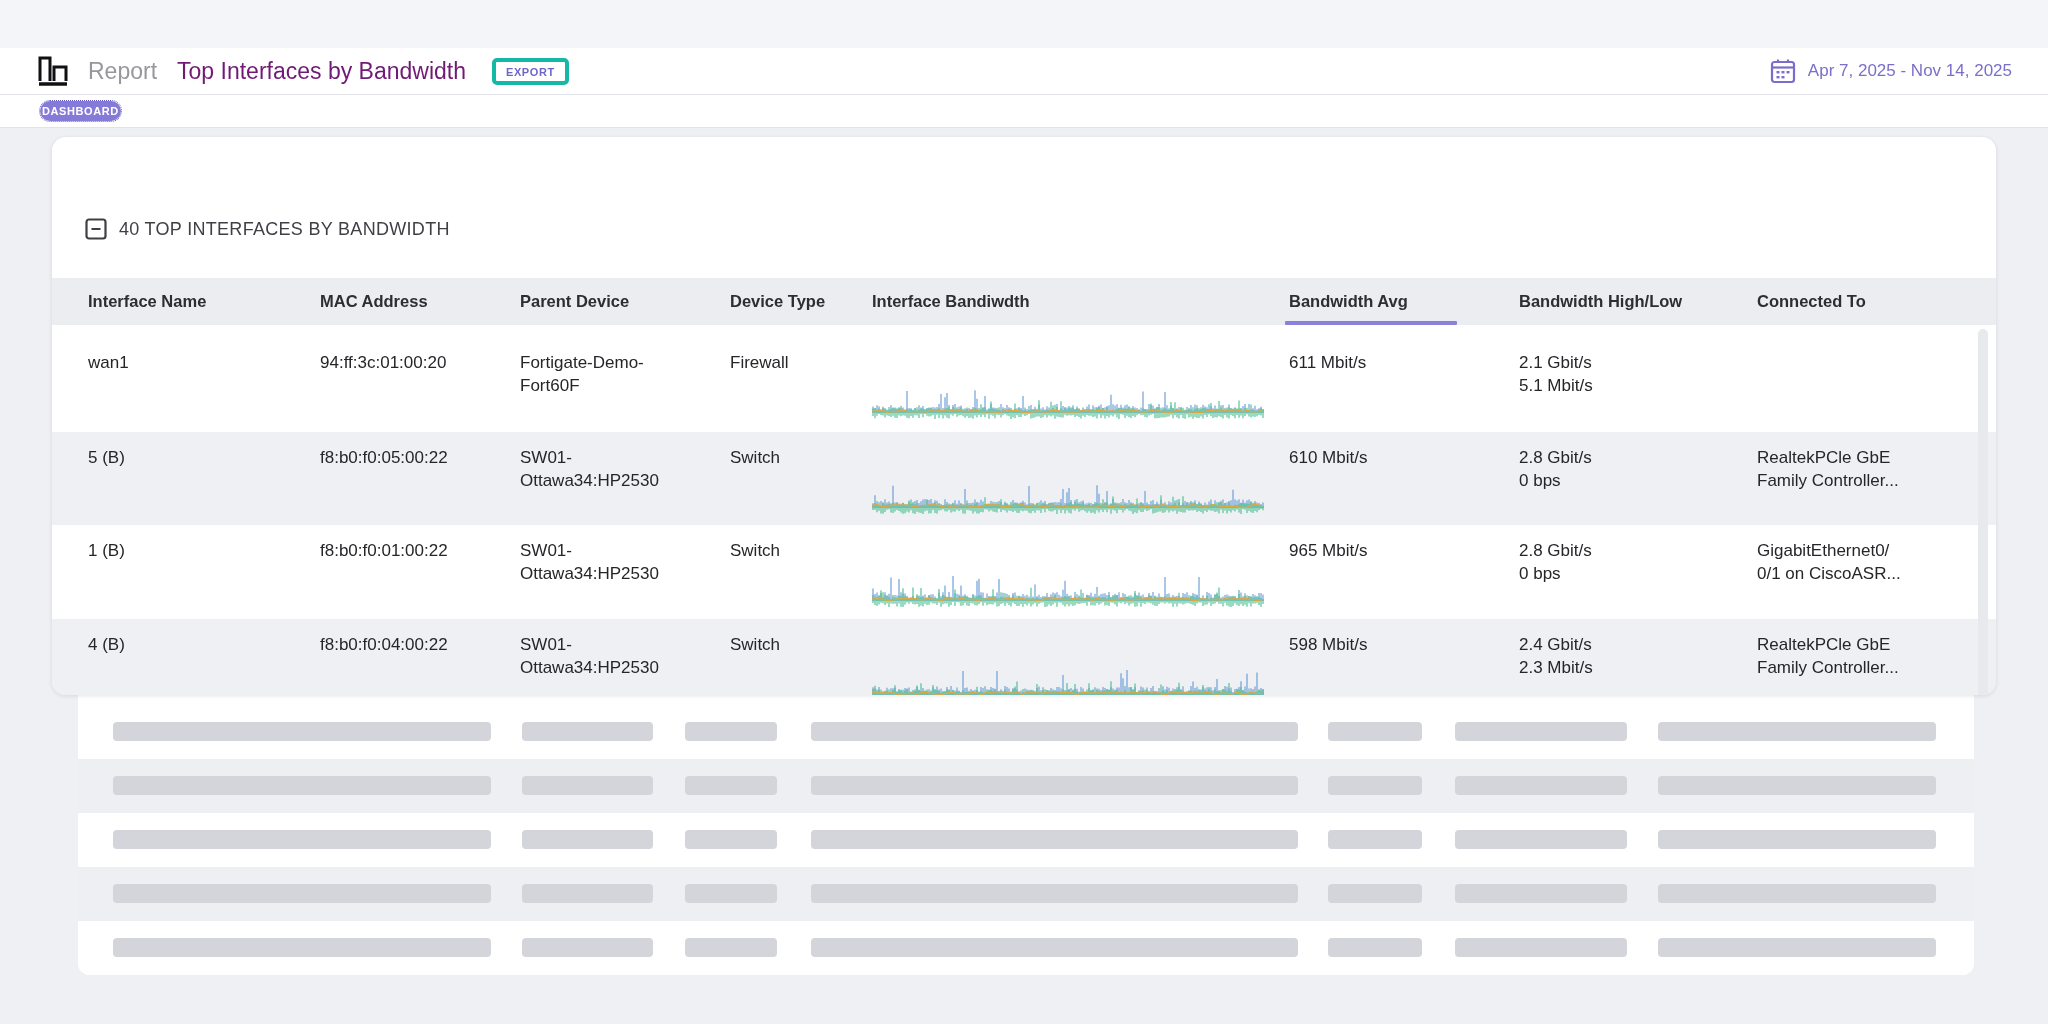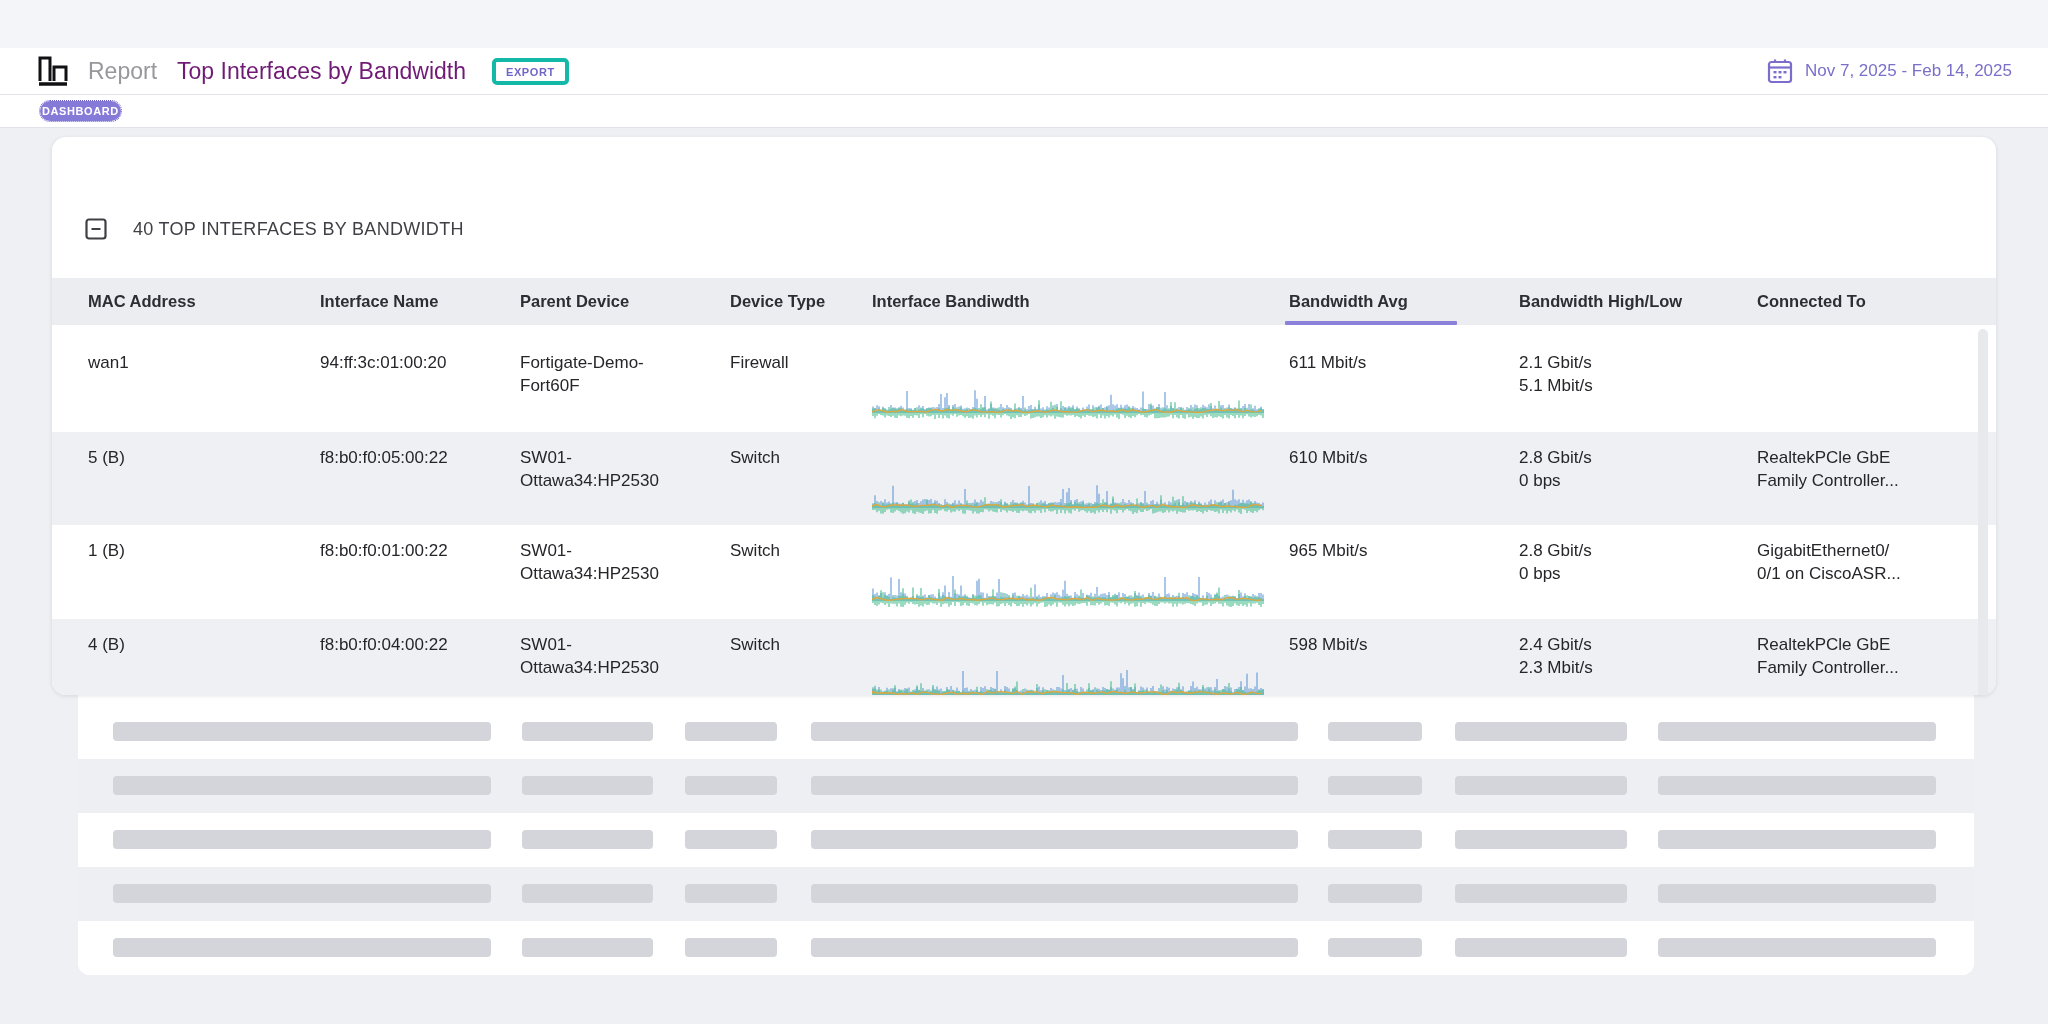--- a/index.html
+++ b/index.html
@@ -40,21 +40,21 @@
     padding:4px 2px; border-radius:12px; outline:1px dotted #6a5ec0; outline-offset:0px;
   }
   
   .card {
     position:absolute; left:52px; top:137px; width:1944px; height:558px;
     background:#ffffff; border-radius:14px; overflow:hidden; z-index:2;
     box-shadow:0 1px 4px rgba(30,30,60,0.12);
   }
   .card-title-row { position:absolute; left:33px; top:81px; display:flex; align-items:center; }
   .collapse-icon { width:22px; height:22px; cursor:pointer; }
-  .panel-title { margin-left:26px; font-size:18px; font-weight:500; letter-spacing:0.3px; color:#3f3f46; }
+  .panel-title { margin-left:12px; font-size:18px; font-weight:500; letter-spacing:0.3px; color:#3f3f46; }
   .grid-row {
     display:grid;
     grid-template-columns:232px 200px 210px 142px 417px 230px 238px 1fr;
     padding-left:36px;
   }
   .thead {
     position:absolute; left:0; top:141px; width:100%; height:47px;
     background:#ebedf1;
   }
   .th {
@@ -108,21 +108,21 @@
     <svg class="cal-icon" viewBox="0 0 26 26" fill="none">
       <rect x="2" y="4" width="22" height="20" rx="2.5" stroke="#7a6dcc" stroke-width="2.2"></rect>
       <path d="M2 9.5 H24" stroke="#7a6dcc" stroke-width="2.2"></path>
       <path d="M8 1.5 V5 M18 1.5 V5" stroke="#7a6dcc" stroke-width="2.2"></path>
       <rect x="6.5" y="13" width="3" height="2.4" fill="#7a6dcc"></rect>
       <rect x="11.5" y="13" width="3" height="2.4" fill="#7a6dcc"></rect>
       <rect x="16.5" y="13" width="3" height="2.4" fill="#7a6dcc"></rect>
       <rect x="6.5" y="18" width="3" height="2.4" fill="#7a6dcc"></rect>
       <rect x="11.5" y="18" width="3" height="2.4" fill="#7a6dcc"></rect>
     </svg>
-    <span class="date-text">Nov 7, 2025 - Feb 14, 2025</span>
+    <span class="date-text">Apr 7, 2025 - Nov 14, 2025</span>
   </div>
 </div>
 
 <div class="sub-header">
   <span class="dash-badge">DASHBOARD</span>
 </div>
 
 <div class="skeleton-panel" id="skeleton">
     <div class="sk-row">
       <div class="sk-bar" style="left: 35px; width: 378px;"></div>
@@ -173,22 +173,22 @@
 
 <div class="card">
   <div class="card-title-row">
     <svg class="collapse-icon" viewBox="0 0 22 22" fill="none">
       <rect x="1.5" y="1.5" width="19" height="19" rx="2.5" stroke="#3e3e45" stroke-width="2.2"></rect>
       <path d="M6.5 11 H15.5" stroke="#3e3e45" stroke-width="2.2"></path>
     </svg>
     <span class="panel-title">40 TOP INTERFACES BY BANDWIDTH</span>
   </div>
   <div class="thead grid-row" id="thead">
+      <div class="th"><span>Interface Name</span></div>
       <div class="th"><span>MAC Address</span></div>
-      <div class="th"><span>Interface Name</span></div>
       <div class="th"><span>Parent Device</span></div>
       <div class="th"><span>Device Type</span></div>
       <div class="th"><span>Interface Bandiwdth</span></div>
       <div class="th sorted"><span>Bandwidth Avg</span></div>
       <div class="th"><span>Bandwidth High/Low</span></div>
       <div class="th"><span>Connected To</span></div>
     </div>
   <div class="tbody" id="tbody">
       <div class="tr grid-row" style="height: 95px;">
     <div class="td">wan1</div>

